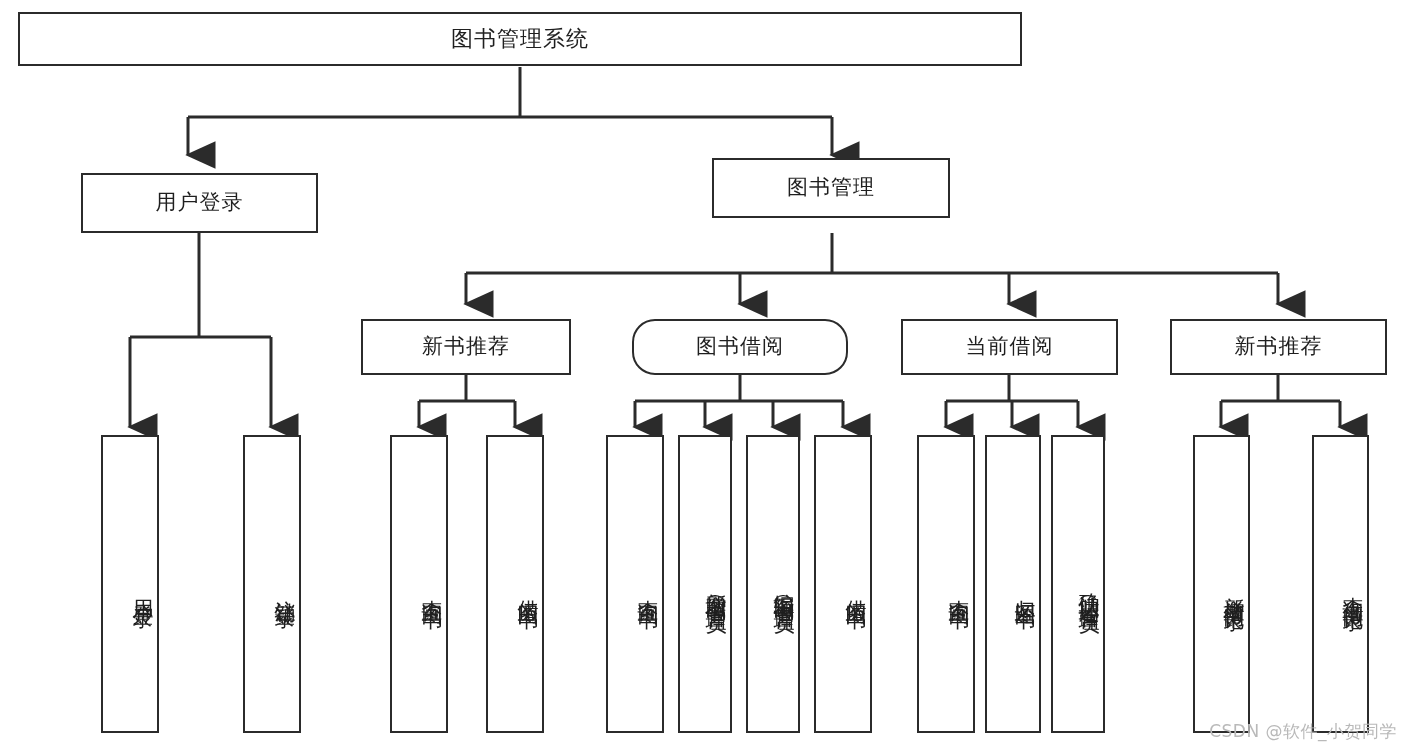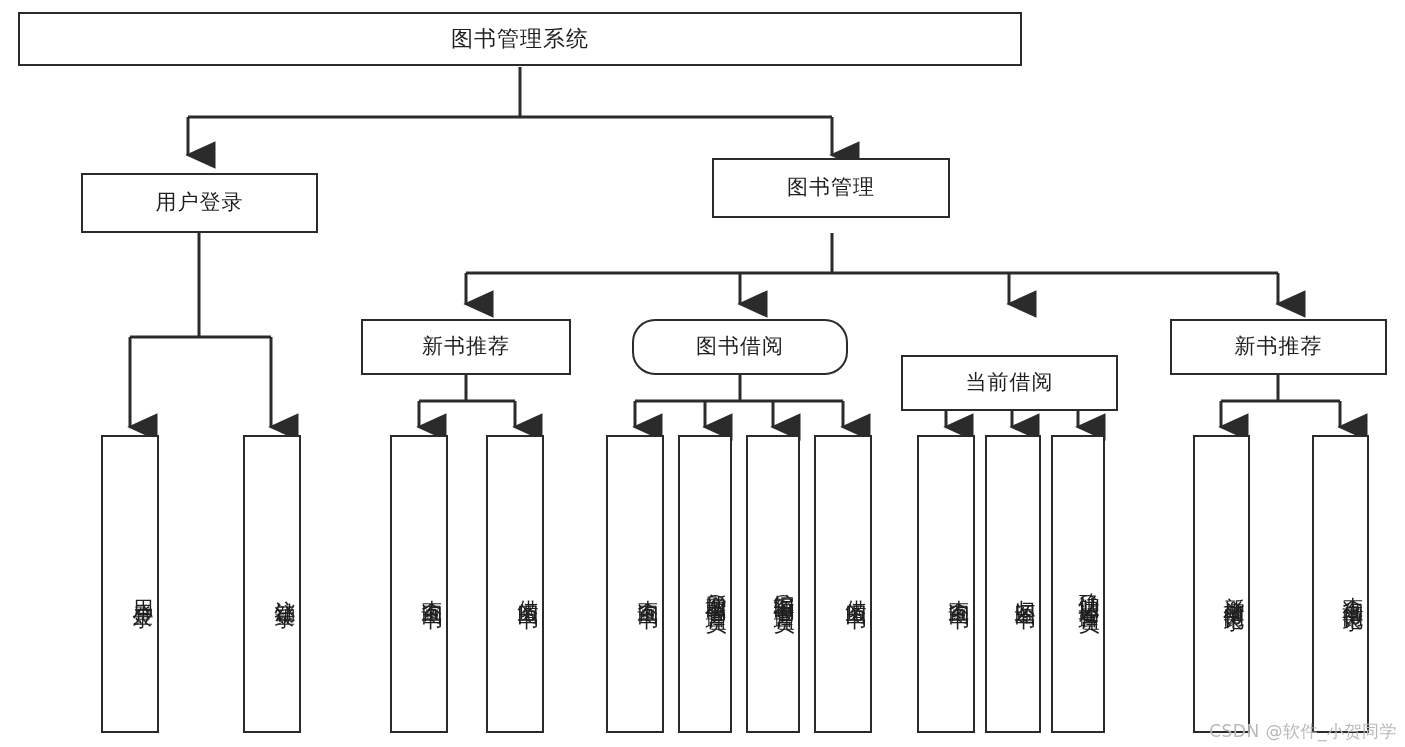--- a/index.html
+++ b/index.html
@@ -133,21 +133,21 @@
   <div class="node horiz" style="left:712px; top:158px; width:238px; height:60px;">
     <span>图书管理</span>
   </div>
 
   <div class="node horiz" style="left:361px; top:319px; width:210px; height:56px;">
     <span>新书推荐</span>
   </div>
   <div class="node horiz" style="left:632px; top:319px; width:216px; height:56px;border-radius:23px;">
     <span>图书借阅</span>
   </div>
-  <div class="node horiz" style="left:901px; top:319px; width:217px; height:56px;margin-top:36px;">
+  <div class="node horiz" style="left:901px; top:319px; width:217px; height:56px;">
     <span>当前借阅</span>
   </div>
   <div class="node horiz" style="left:1170px; top:319px; width:217px; height:56px;">
     <span>新书推荐</span>
   </div>
 
   <div class="node vert" style="left:101px; top:435px; width:58px; height:298px;">
     <span class="vlabel">用户登录</span>
   </div>
   <div class="node vert" style="left:243px; top:435px; width:58px; height:298px;">

